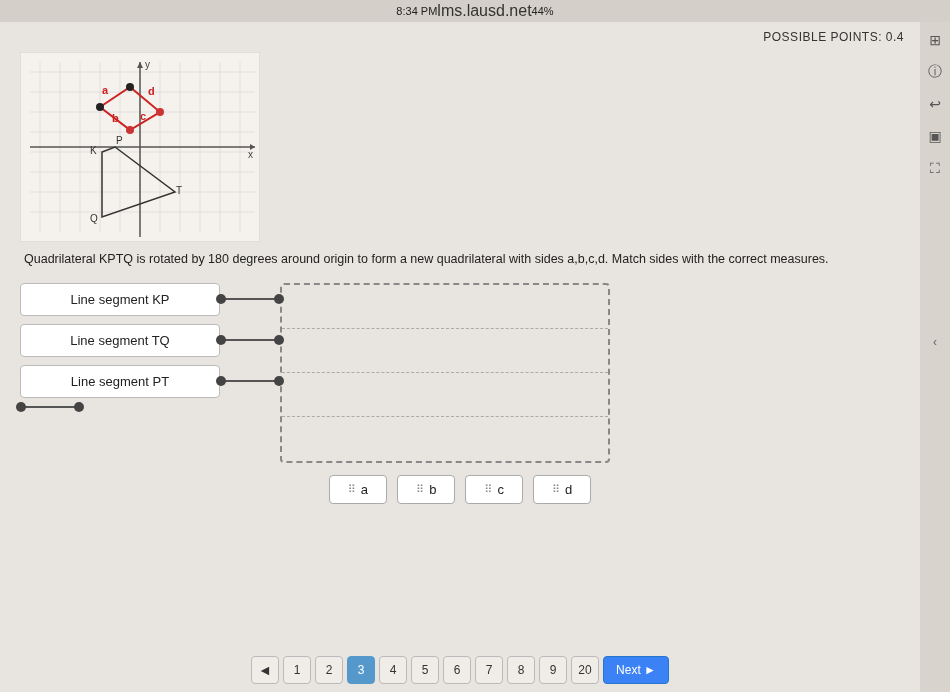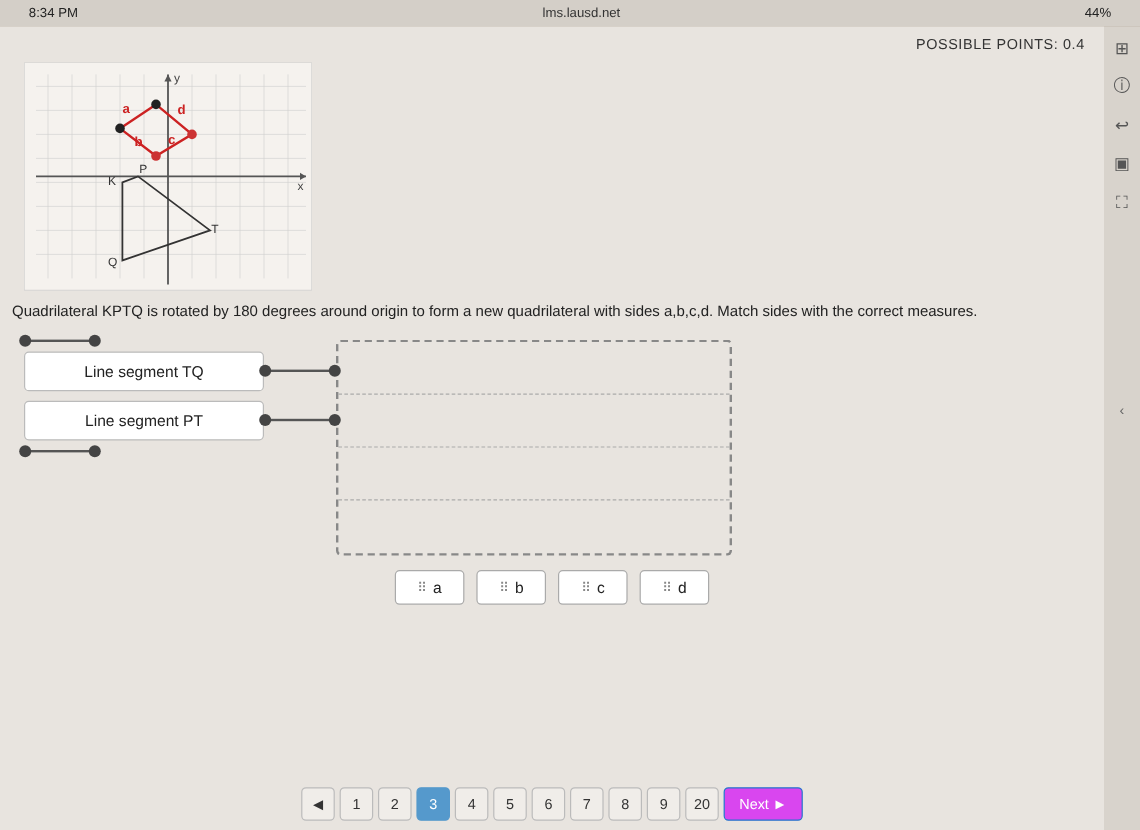--- a/index.html
+++ b/index.html
@@ -10,28 +10,28 @@
       width: 950px;
       height: 692px;
       overflow: hidden;
       position: relative;
     }
 
     
     .status-bar {
       background: #d4cfc8;
       display: flex;
-      justify-content: space-between;
-      align-items: center;
-      padding: 2px 24px;
+      justify-content: center;
+      align-items: center;
+      padding: 2px 14px;
       height: 22px;
       font-size: 11px;
       color: #222;
     }
-    .status-bar-center { font-size: 11px; color: #333; }
+    .status-bar-center { font-size: 16px; color: #333; }
 
     
     .main-content {
       background: #e8e4df;
       margin: 0 30px 0 0;
       height: calc(692px - 22px);
       position: relative;
       display: flex;
       flex-direction: column;
     }
@@ -95,21 +95,21 @@
 
     .graph-svg {
       width: 240px;
       height: 190px;
     }
 
     
     .instructions {
       font-size: 12.5px;
       color: #222;
-      margin: 0 20px 14px 10px;
+      margin: 0 20px 14px 24px;
       line-height: 1.5;
       max-width: 820px;
     }
 
     .segment-label-box {
       background: white;
       border: 1px solid #bbb;
       border-radius: 4px;
       padding: 8px 16px;
       font-size: 13px;
@@ -231,21 +231,21 @@
       padding: 0 6px;
     }
 
     .page-btn.active {
       background: #5599cc;
       color: white;
       border-color: #5599cc;
     }
 
     .page-btn.next-btn {
-      background: #d946ef;
+      background: #3b82f6;
       color: white;
       border-color: #2277cc;
       padding: 0 12px;
       font-weight: 500;
     }
 
     .page-back {
       min-width: 28px;
       height: 28px;
       border: 1px solid #bbb;
@@ -341,20 +341,21 @@
       <text x="70" y="170" font-size="10" fill="#333">Q</text>
     </svg>
   </div>
 
   <div class="instructions">Quadrilateral KPTQ is rotated by 180 degrees around origin to form a new quadrilateral with sides a,b,c,d. Match sides with the correct measures.</div>
 
   <div class="matching-layout">
 
     <div class="left-col">
       <div class="match-row-item">
+        <div class="segment-label-box">Line segment KP</div>
         <div class="connector-line"></div>
       </div>
       <div class="match-row-item">
         <div class="segment-label-box">Line segment TQ</div>
         <div class="connector-line"></div>
       </div>
       <div class="match-row-item">
         <div class="segment-label-box">Line segment PT</div>
         <div class="connector-line"></div>
       </div>

